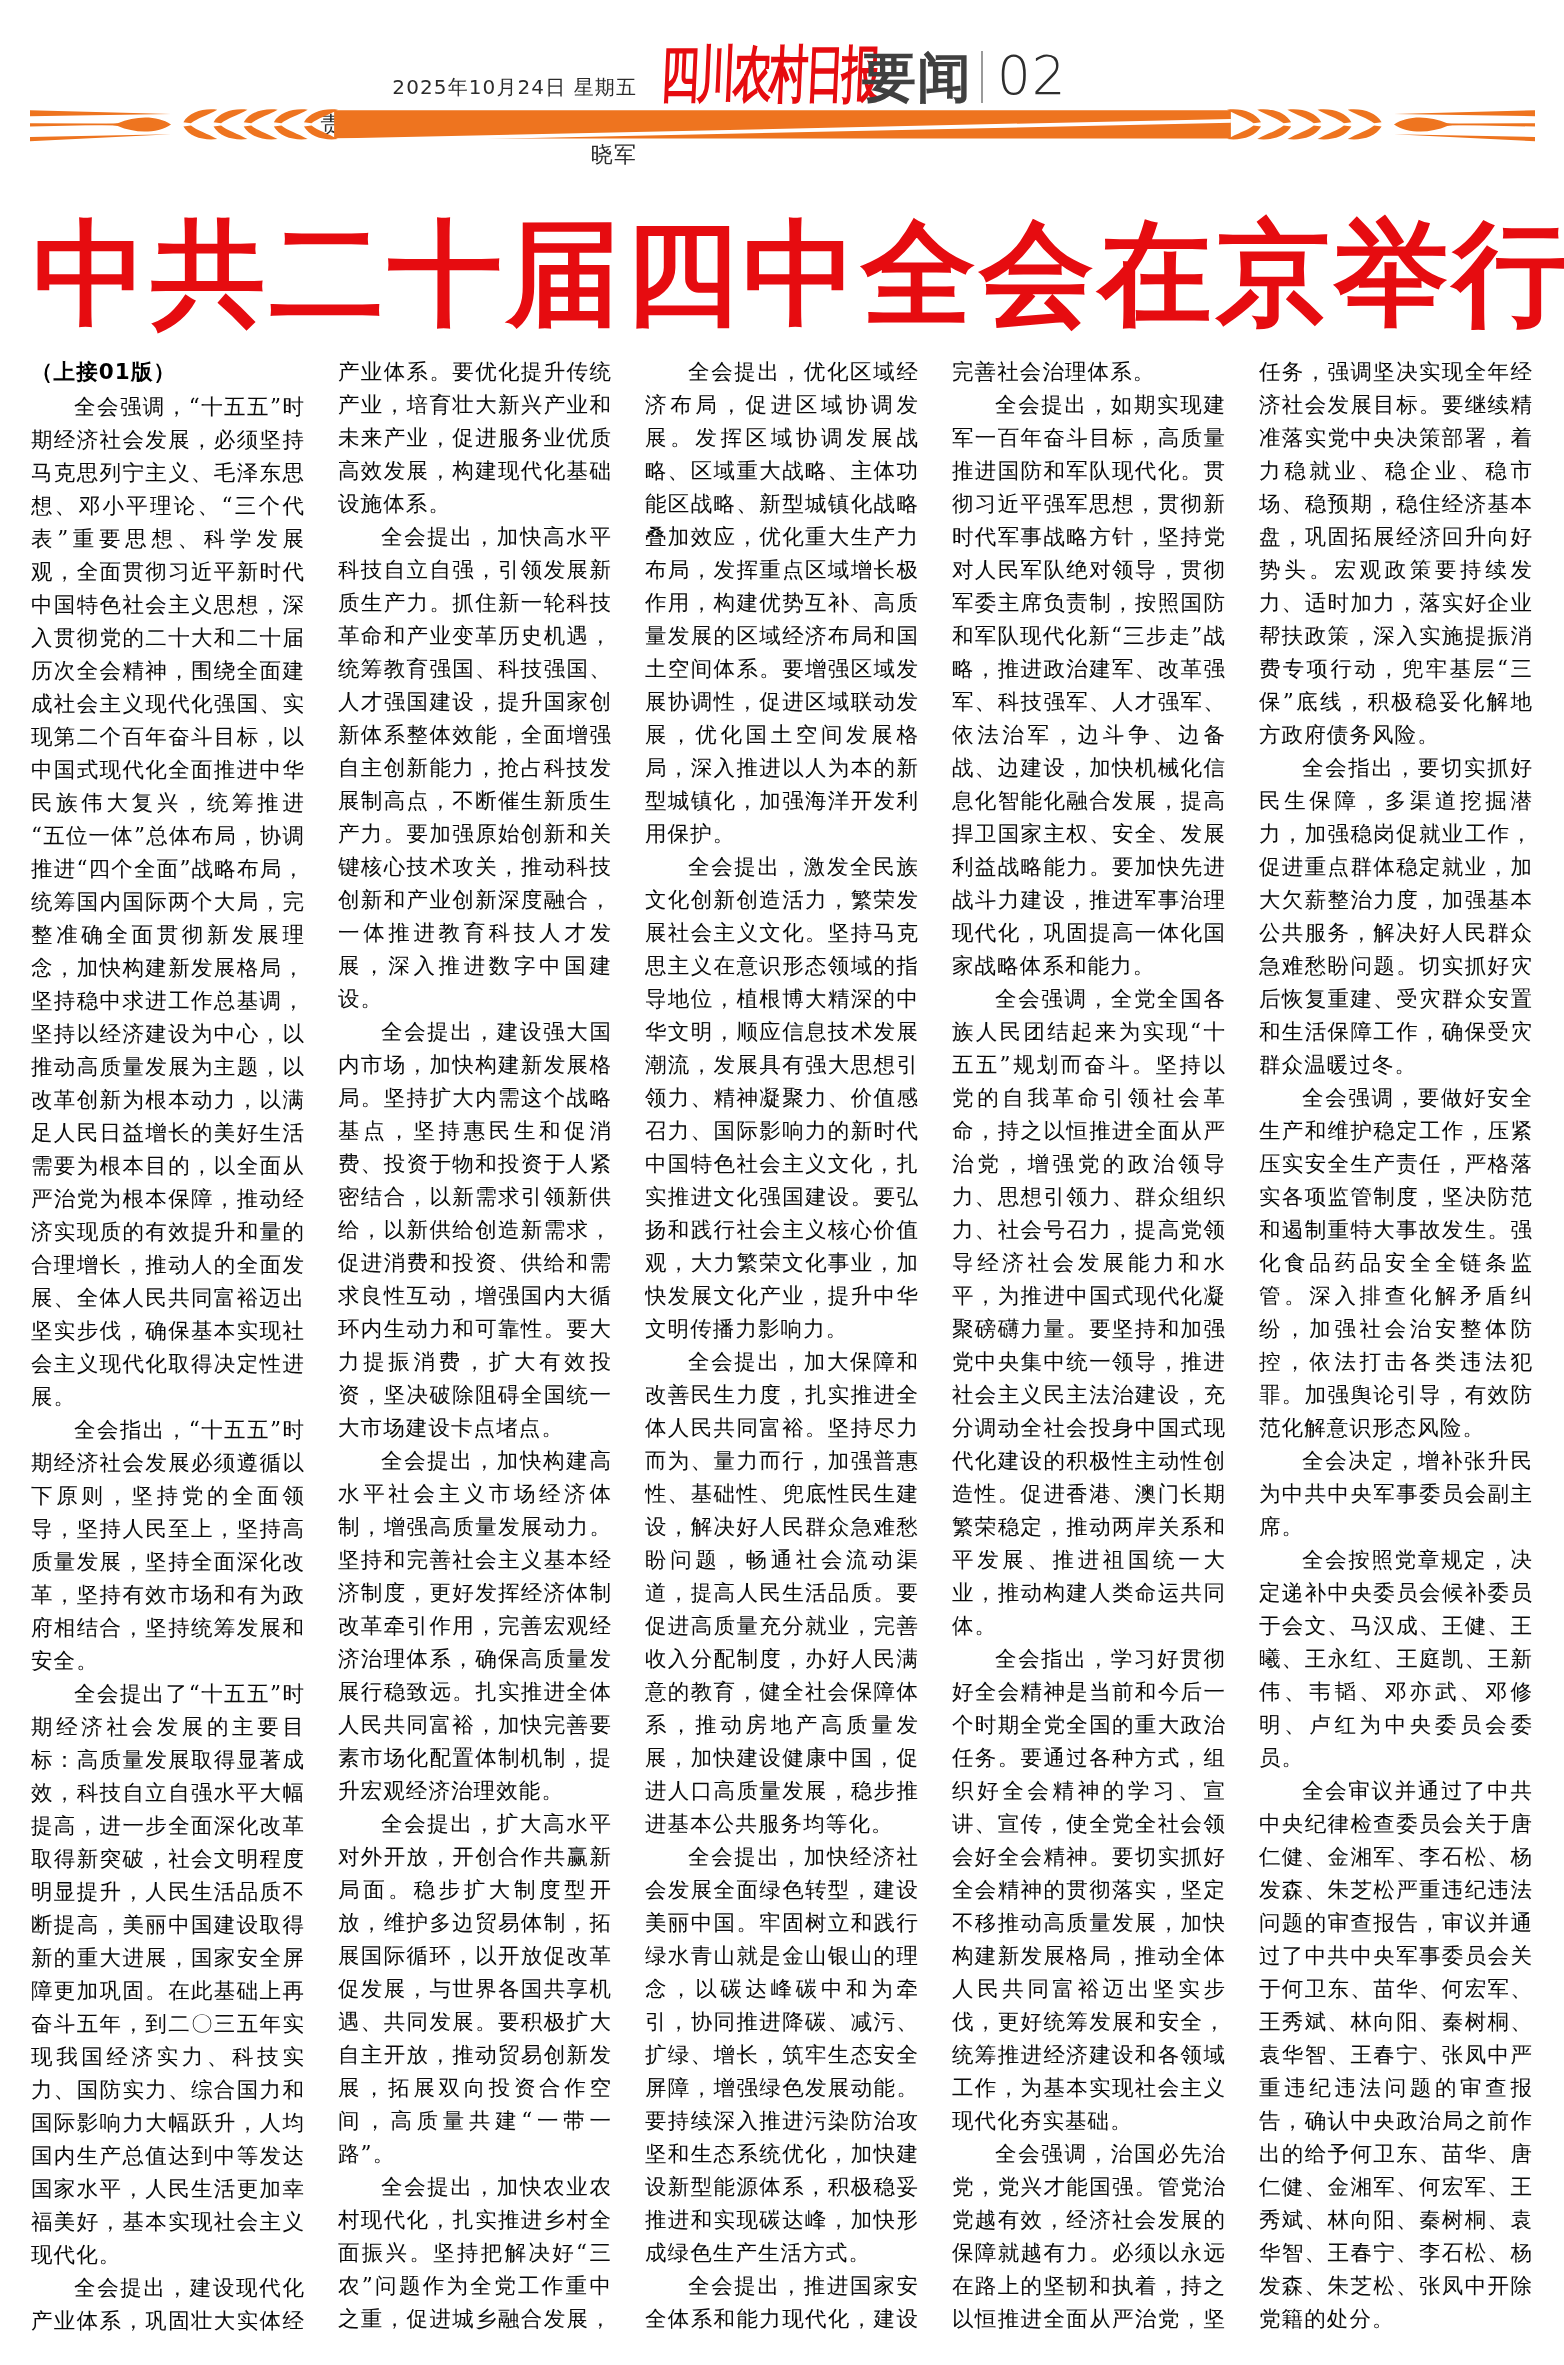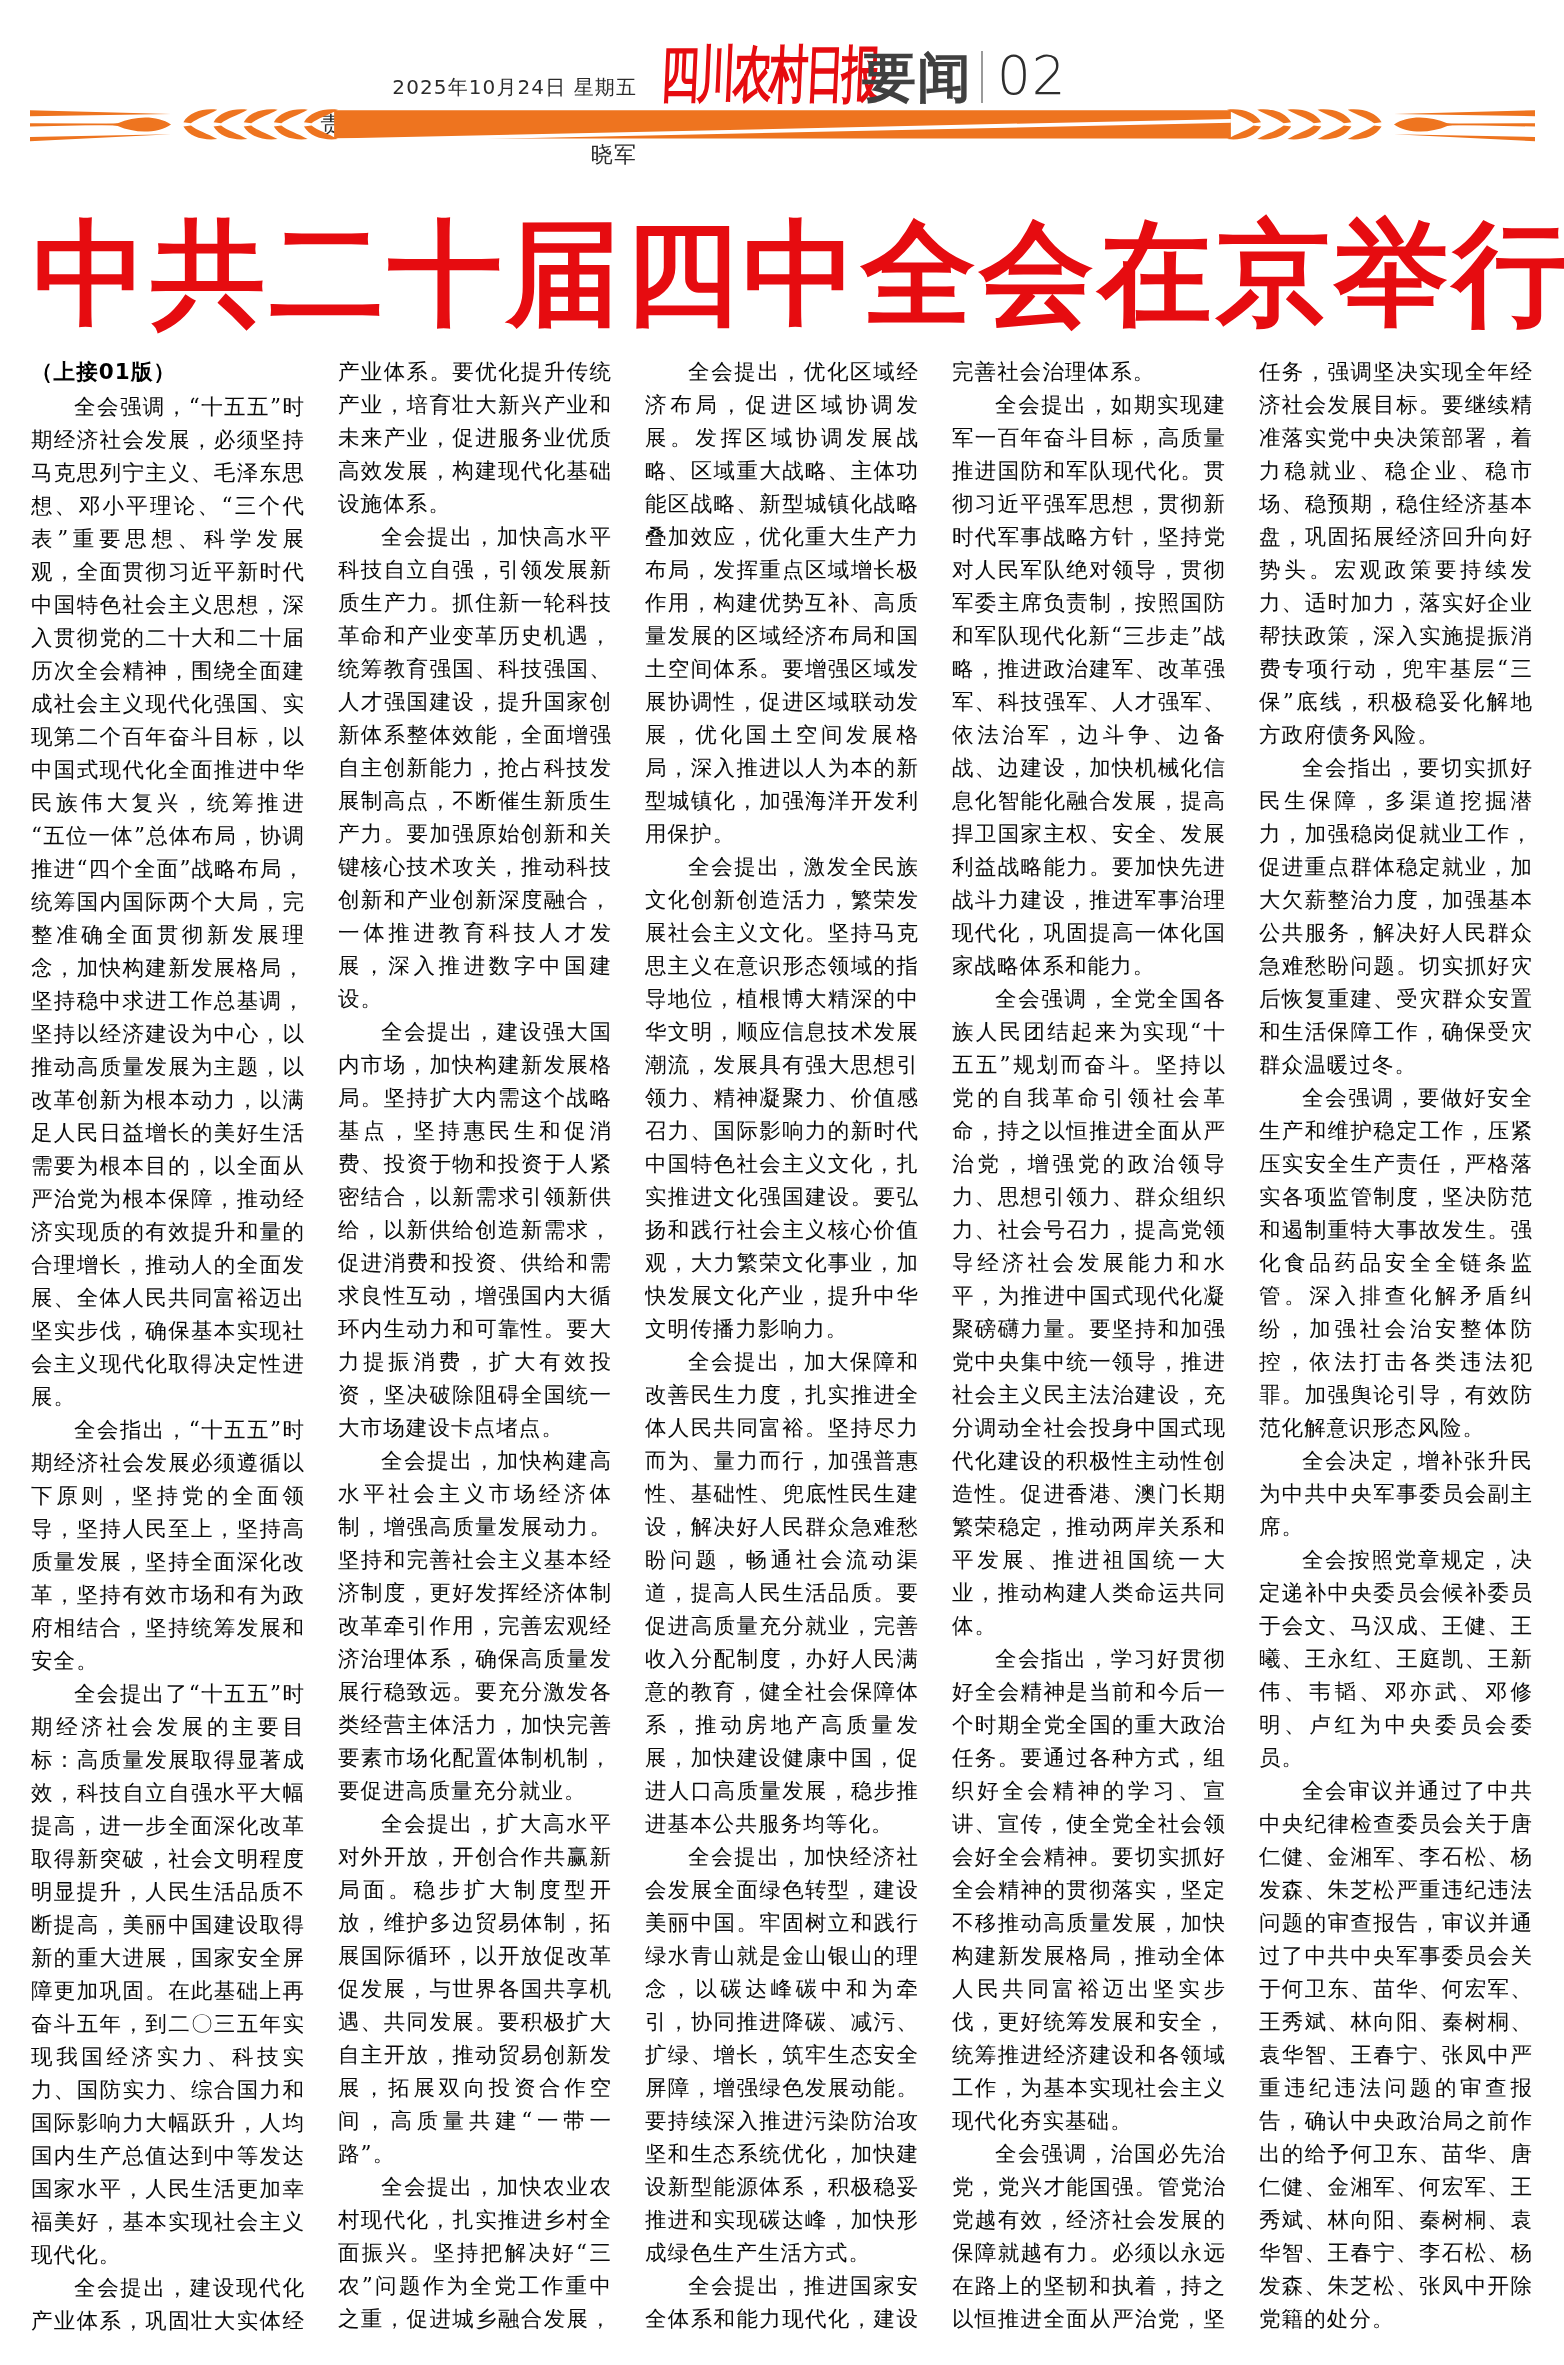--- a/index.html
+++ b/index.html
@@ -103,21 +103,21 @@
     <p>全会强调，“十五五”时期经济社会发展，必须坚持马克思列宁主义、毛泽东思想、邓小平理论、“三个代表”重要思想、科学发展观，全面贯彻习近平新时代中国特色社会主义思想，深入贯彻党的二十大和二十届历次全会精神，围绕全面建成社会主义现代化强国、实现第二个百年奋斗目标，以中国式现代化全面推进中华民族伟大复兴，统筹推进“五位一体”总体布局，协调推进“四个全面”战略布局，统筹国内国际两个大局，完整准确全面贯彻新发展理念，加快构建新发展格局，坚持稳中求进工作总基调，坚持以经济建设为中心，以推动高质量发展为主题，以改革创新为根本动力，以满足人民日益增长的美好生活需要为根本目的，以全面从严治党为根本保障，推动经济实现质的有效提升和量的合理增长，推动人的全面发展、全体人民共同富裕迈出坚实步伐，确保基本实现社会主义现代化取得决定性进展。</p>
     <p>全会指出，“十五五”时期经济社会发展必须遵循以下原则，坚持党的全面领导，坚持人民至上，坚持高质量发展，坚持全面深化改革，坚持有效市场和有为政府相结合，坚持统筹发展和安全。</p>
     <p>全会提出了“十五五”时期经济社会发展的主要目标：高质量发展取得显著成效，科技自立自强水平大幅提高，进一步全面深化改革取得新突破，社会文明程度明显提升，人民生活品质不断提高，美丽中国建设取得新的重大进展，国家安全屏障更加巩固。在此基础上再奋斗五年，到二〇三五年实现我国经济实力、科技实力、国防实力、综合国力和国际影响力大幅跃升，人均国内生产总值达到中等发达国家水平，人民生活更加幸福美好，基本实现社会主义现代化。</p>
     <p>全会提出，建设现代化产业体系，巩固壮大实体经济根基。坚持把发展经济的着力点放在实体经济上，坚持智能化、绿色化、融合化方向，加快建设制造强国、质量强国、航天强国、交通强国、网络强国，保持制造业合理比重，构建以先进制造业为骨干的现代化</p>
   </div>
 
   <div class="col">
     <p class="cont">产业体系。要优化提升传统产业，培育壮大新兴产业和未来产业，促进服务业优质高效发展，构建现代化基础设施体系。</p>
     <p>全会提出，加快高水平科技自立自强，引领发展新质生产力。抓住新一轮科技革命和产业变革历史机遇，统筹教育强国、科技强国、人才强国建设，提升国家创新体系整体效能，全面增强自主创新能力，抢占科技发展制高点，不断催生新质生产力。要加强原始创新和关键核心技术攻关，推动科技创新和产业创新深度融合，一体推进教育科技人才发展，深入推进数字中国建设。</p>
     <p>全会提出，建设强大国内市场，加快构建新发展格局。坚持扩大内需这个战略基点，坚持惠民生和促消费、投资于物和投资于人紧密结合，以新需求引领新供给，以新供给创造新需求，促进消费和投资、供给和需求良性互动，增强国内大循环内生动力和可靠性。要大力提振消费，扩大有效投资，坚决破除阻碍全国统一大市场建设卡点堵点。</p>
-    <p>全会提出，加快构建高水平社会主义市场经济体制，增强高质量发展动力。坚持和完善社会主义基本经济制度，更好发挥经济体制改革牵引作用，完善宏观经济治理体系，确保高质量发展行稳致远。要充分激发各类经营主体活力，加快完善要素市场化配置体制机制，要促进高质量充分就业。</p>
+    <p>全会提出，加快构建高水平社会主义市场经济体制，增强高质量发展动力。坚持和完善社会主义基本经济制度，更好发挥经济体制改革牵引作用，完善宏观经济治理体系，确保高质量发展行稳致远。扎实推进全体人民共同富裕，加快完善要素市场化配置体制机制，提升宏观经济治理效能。</p>
     <p>全会提出，扩大高水平对外开放，开创合作共赢新局面。稳步扩大制度型开放，维护多边贸易体制，拓展国际循环，以开放促改革促发展，与世界各国共享机遇、共同发展。要积极扩大自主开放，推动贸易创新发展，拓展双向投资合作空间，高质量共建“一带一路”。</p>
     <p>全会提出，加快农业农村现代化，扎实推进乡村全面振兴。坚持把解决好“三农”问题作为全党工作重中之重，促进城乡融合发展，持续巩固拓展脱贫攻坚成果，推动农村基本具备现代生活条件，加快建设农业强国。要提升农业综合生产能力和质量效益，推进宜居宜业和美乡村建设，提高强农惠农富农政策效能。</p>
   </div>
 
   <div class="col">
     <p>全会提出，优化区域经济布局，促进区域协调发展。发挥区域协调发展战略、区域重大战略、主体功能区战略、新型城镇化战略叠加效应，优化重大生产力布局，发挥重点区域增长极作用，构建优势互补、高质量发展的区域经济布局和国土空间体系。要增强区域发展协调性，促进区域联动发展，优化国土空间发展格局，深入推进以人为本的新型城镇化，加强海洋开发利用保护。</p>
     <p>全会提出，激发全民族文化创新创造活力，繁荣发展社会主义文化。坚持马克思主义在意识形态领域的指导地位，植根博大精深的中华文明，顺应信息技术发展潮流，发展具有强大思想引领力、精神凝聚力、价值感召力、国际影响力的新时代中国特色社会主义文化，扎实推进文化强国建设。要弘扬和践行社会主义核心价值观，大力繁荣文化事业，加快发展文化产业，提升中华文明传播力影响力。</p>
     <p>全会提出，加大保障和改善民生力度，扎实推进全体人民共同富裕。坚持尽力而为、量力而行，加强普惠性、基础性、兜底性民生建设，解决好人民群众急难愁盼问题，畅通社会流动渠道，提高人民生活品质。要促进高质量充分就业，完善收入分配制度，办好人民满意的教育，健全社会保障体系，推动房地产高质量发展，加快建设健康中国，促进人口高质量发展，稳步推进基本公共服务均等化。</p>
     <p>全会提出，加快经济社会发展全面绿色转型，建设美丽中国。牢固树立和践行绿水青山就是金山银山的理念，以碳达峰碳中和为牵引，协同推进降碳、减污、扩绿、增长，筑牢生态安全屏障，增强绿色发展动能。要持续深入推进污染防治攻坚和生态系统优化，加快建设新型能源体系，积极稳妥推进和实现碳达峰，加快形成绿色生产生活方式。</p>
     <p>全会提出，推进国家安全体系和能力现代化，建设更高水平平安中国。坚定不移贯彻总体国家安全观，走中国特色社会主义社会治理之路，确保社会生机勃勃又井然有序。要健全国家安全体系，加强重点领域国家安全能力建设，提高公共安全治理水平，</p>

